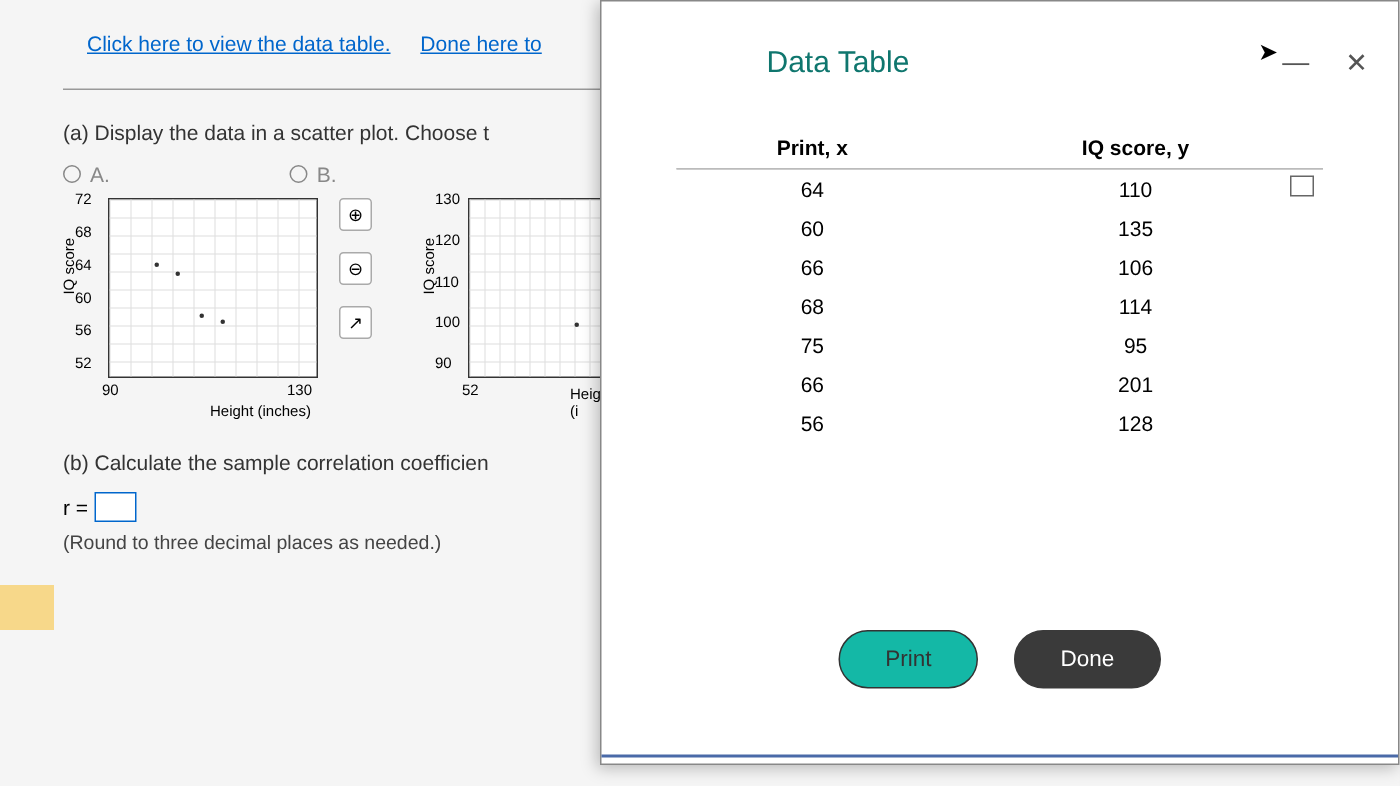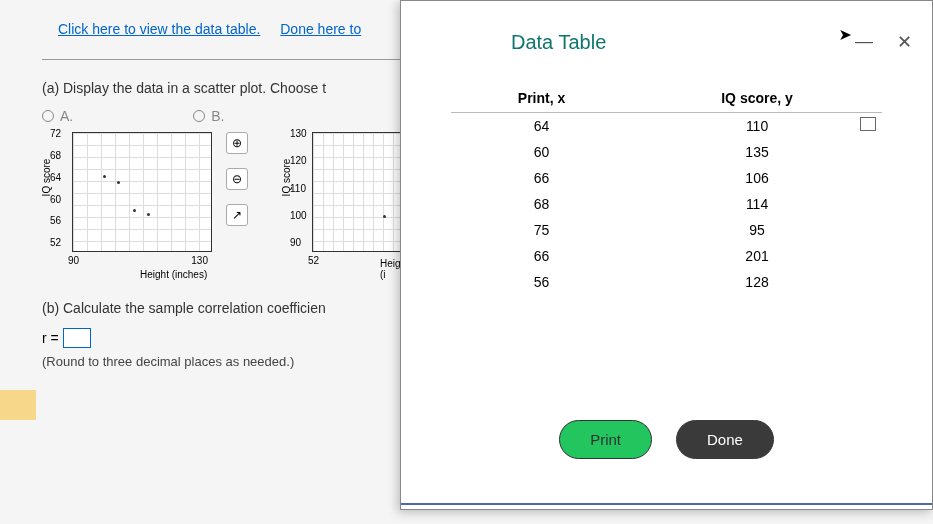--- a/index.html
+++ b/index.html
@@ -34,21 +34,21 @@
 .win-ctrl { position: absolute; top: 28px; right: 14px; display: flex; gap: 12px; font-size: 18px; color: #555; }
 .win-btn { cursor: pointer; padding: 2px 6px; }
 .cursor-ptr { position: absolute; top: 24px; right: 80px; font-size: 16px; }
 .table-wrap { margin: 20px 50px 0 50px; }
 table { width: 100%; border-collapse: collapse; }
 th { font-size: 14px; font-weight: bold; padding: 6px 8px; text-align: center; border-bottom: 1px solid #bbb; }
 td { font-size: 14px; padding: 5px 8px; text-align: center; }
 .copy-icon { position: absolute; right: 56px; top: 116px; width: 16px; height: 14px; border: 1px solid #666; background: #fff; cursor: pointer; }
 .modal-buttons { position: absolute; bottom: 50px; left: 0; width: 100%; display: flex; justify-content: center; gap: 24px; }
 .btn { padding: 10px 30px; border-radius: 22px; font-size: 15px; cursor: pointer; border: 1px solid #333; }
-.btn-print { background: #22c55e; color: #333; }
+.btn-print { background: #14b8a6; color: #333; }
 .btn-done { background: #3a3a3a; color: #fff; border-color: #3a3a3a; }
 .bottom-line { position: absolute; bottom: 4px; left: 0; width: 100%; border-top: 2px solid #4a6aa8; }
 </style>
 </head>
 <body>
 
 <div class="bg-content">
   <div class="intro">
     <br>
     <span class="link">Click here to view the data table.</span>

